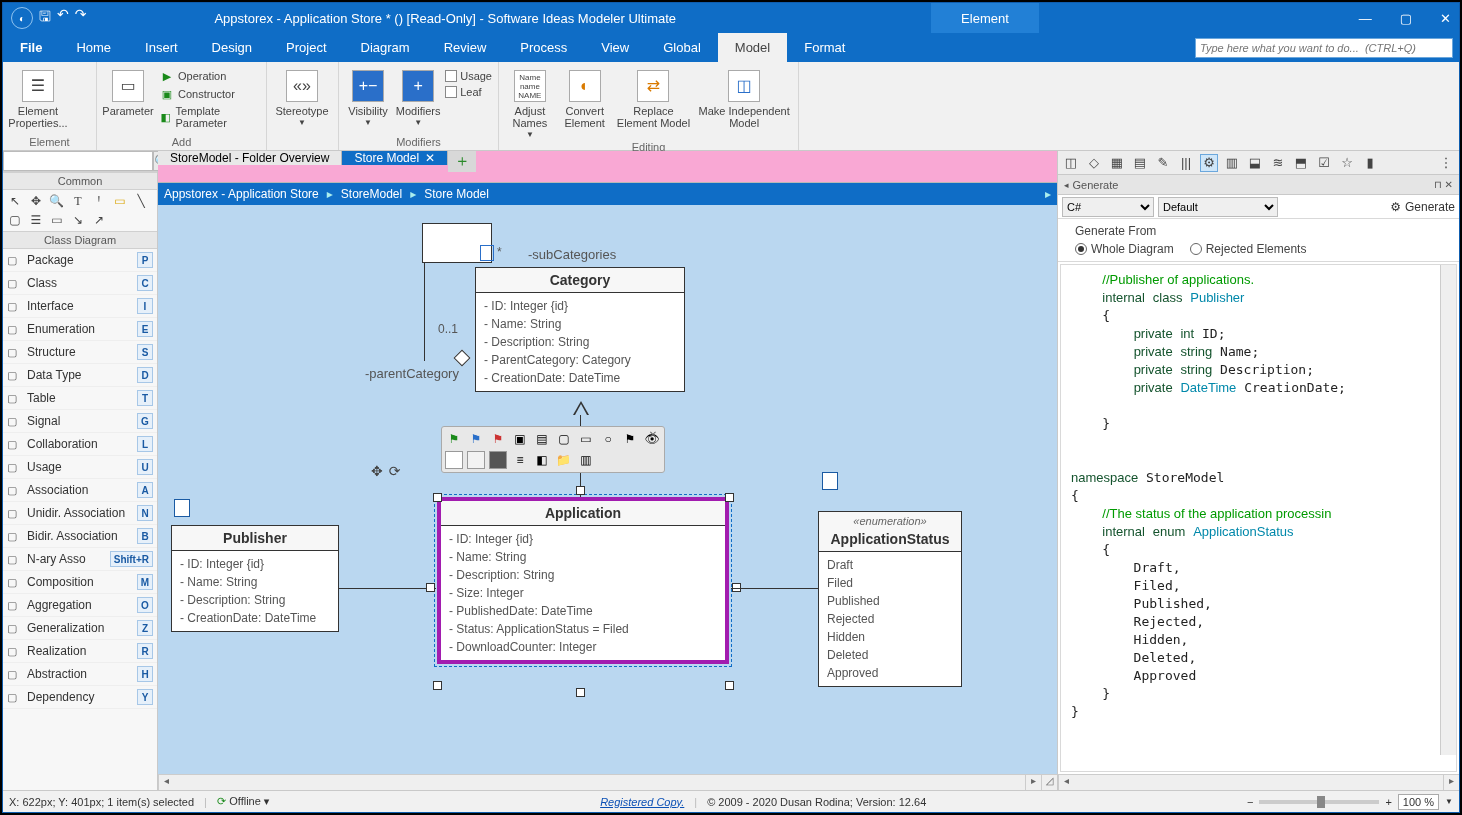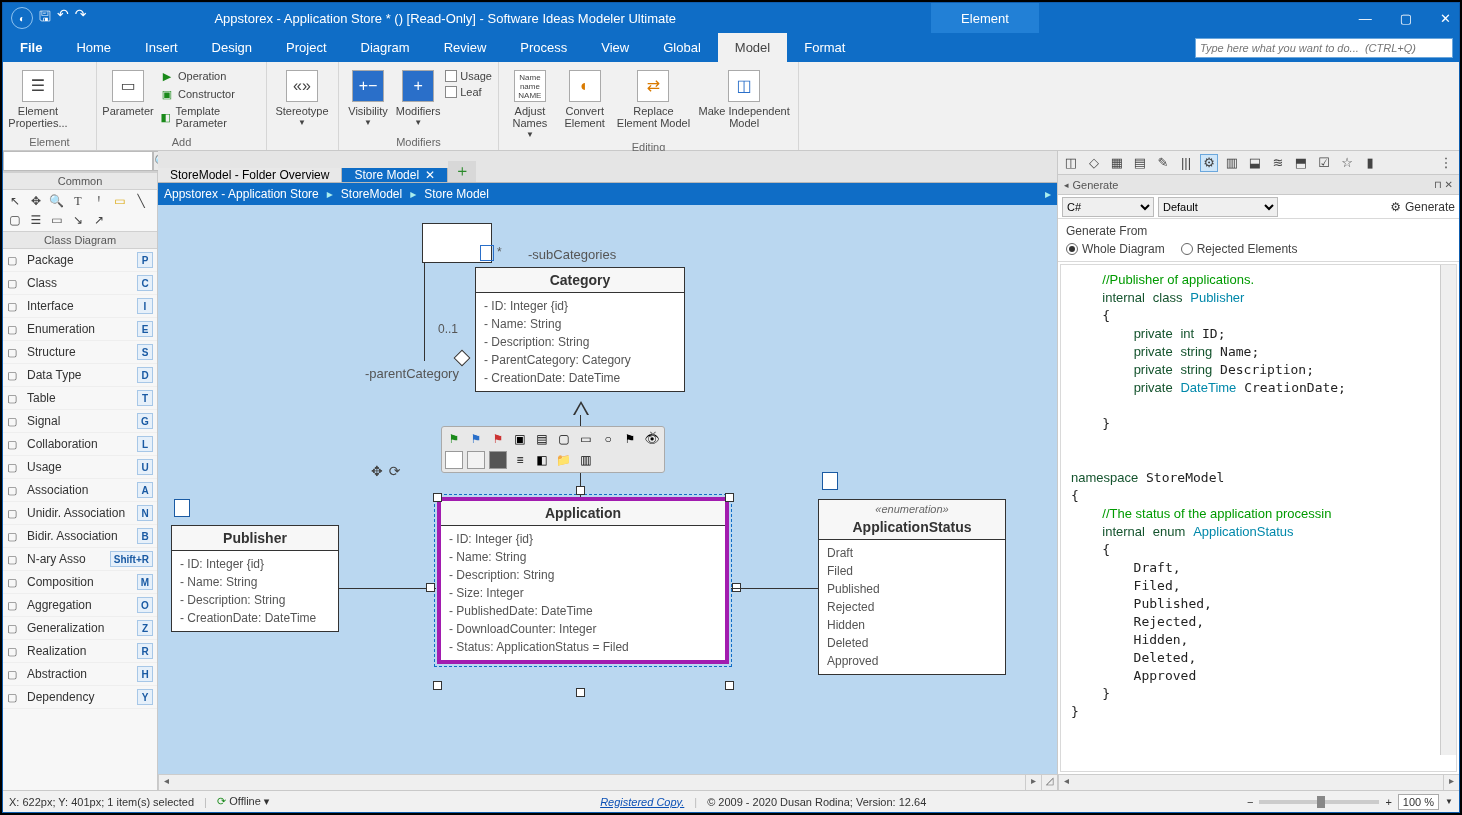--- a/index.html
+++ b/index.html
@@ -36,21 +36,21 @@
 .searchrow button{width:22px;border:1px solid #bbb;background:#eaeaea;cursor:pointer}
 .pgrp-head{background:#e8e8e8;border-top:1px solid #d0d0d0;border-bottom:1px solid #d0d0d0;text-align:center;font-size:11px;color:#555;padding:2px 0}
 .toolgrid{padding:3px;display:flex;flex-wrap:wrap;gap:3px}
 .toolgrid span{width:18px;height:16px;border:1px solid transparent;display:flex;align-items:center;justify-content:center;font-size:12px;cursor:pointer;color:#444}
 .cdlist{flex:1;overflow:auto}
 .cdrow{display:flex;align-items:center;height:23px;border-bottom:1px solid #eee;padding:0 4px;cursor:pointer;font-size:12px;color:#333}
 .cdrow .ic{width:16px;margin-right:4px;font-size:11px;color:#555}
 .cdrow .key{margin-left:auto;width:16px;height:16px;border:1px solid #a7c7e7;background:#e6f0fa;color:#1a5aa3;font-size:10px;display:flex;align-items:center;justify-content:center;font-weight:600}
 .cdrow .keyw{width:auto;padding:0 3px}
 .center{flex:1;display:flex;flex-direction:column;min-width:0;position:relative}
-.tabstrip{height:32px;background:#e5e5e5;display:flex;align-items:flex-end;border-bottom:1px solid #b8b8b8}
+.tabstrip{height:32px;background:#f9a8d4;display:flex;align-items:flex-start;border-bottom:1px solid #b8b8b8}
 .tab{padding:0 12px;display:flex;align-items:center;font-size:12px;border-right:1px solid #b8b8b8;background:#e8e8e8;cursor:pointer;gap:6px}
 .tab.active{background:#0f6dc6;color:#fff}
 .tab .x{font-size:12px}
 .breadcrumb{height:22px;background:#0f6dc6;color:#fff;display:flex;align-items:center;padding:0 6px;font-size:12px;gap:8px}
 .breadcrumb .sep{color:#aee}
 .canvas{flex:1;background:#bad7f0;position:relative;overflow:hidden}
 .umlbox{position:absolute;background:#fff;border:1px solid #333}
 .umlbox.sel{border:4px solid #a21caf;outline:1px dashed #0f6dc6;outline-offset:2px}
 .umlbox .hd{border-bottom:1px solid #333;text-align:center;font-weight:600;padding:4px 0;font-size:14px;background:#f7f7f7;color:#333}
 .umlbox .attrs{padding:4px 8px;font-size:12px;color:#555;line-height:18px}
@@ -64,21 +64,21 @@
 .conn{position:absolute;background:#333}
 .right{width:402px;border-left:1px solid #c9c9c9;display:flex;flex-direction:column;background:#fff}
 .rtools{height:24px;background:#ededed;border-bottom:1px solid #c9c9c9;display:flex;align-items:center;padding:0 4px;gap:5px}
 .rtools span{width:18px;height:18px;display:flex;align-items:center;justify-content:center;font-size:13px;cursor:pointer;color:#444}
 .rtools span.active{background:#cfe6f9;border:1px solid #6ba7dc}
 .rhdr{height:20px;background:#e5e5e5;border-bottom:1px solid #c9c9c9;display:flex;align-items:center;padding:0 6px;font-size:11px;color:#555}
 .rhdr .chev{margin-right:4px;font-size:9px}
 .genbar{height:24px;border-bottom:1px solid #d9d9d9;display:flex;align-items:center;padding:0 4px;gap:4px;font-size:12px}
 .genbar select{border:1px solid #bbb;height:20px;font-size:11px}
 .genbar button{border:none;background:none;display:flex;align-items:center;gap:4px;cursor:pointer;font-size:12px;color:#333}
-.genfrom{padding:5px 8px;font-size:12px;color:#444;border-bottom:1px solid #d9d9d9}
+.genfrom{padding:5px 17px;font-size:12px;color:#444;border-bottom:1px solid #d9d9d9}
 .genfrom .opts{display:flex;gap:16px;margin-top:4px}
 .radio{display:flex;align-items:center;gap:4px;cursor:pointer}
 .radio .c{width:12px;height:12px;border:1px solid #666;border-radius:50%;display:flex;align-items:center;justify-content:center}
 .radio.sel .c::after{content:"";width:6px;height:6px;background:#333;border-radius:50%}
 .code{flex:1;padding:6px 2px 6px 10px;font-family:Consolas,monospace;font-size:13px;line-height:18px;white-space:pre;overflow:auto;border:1px solid #d9d9d9;margin:2px;color:#222;position:relative}
 .code .kw{color:#14532d}
 .code .tp{color:#0088aa}
 .code .cm{color:#009a00}
 .statusbar{height:22px;background:#f1f1f1;border-top:1px solid #c9c9c9;display:flex;align-items:center;padding:0 6px;font-size:11px;color:#333;gap:10px}
 .statusbar .sep{color:#bbb}
@@ -442,36 +442,36 @@
     </div>
 
     <div class="umlbox sel" style="left:279px;top:292px;width:292px">
      <div class="hd">Application</div>
      <div class="attrs" id="app-attrs">
               <div>- ID: Integer {id}</div>
               <div>- Name: String</div>
               <div>- Description: String</div>
               <div>- Size: Integer</div>
               <div>- PublishedDate: DateTime</div>
+              <div>- Status: ApplicationStatus = Filed</div>
               <div>- DownloadCounter: Integer</div>
-              <div>- Status: ApplicationStatus = Filed</div>
             </div>
     </div>
     <div class="handle" style="left:275px;top:288px"></div>
     <div class="handle" style="left:418px;top:281px"></div>
     <div class="handle" style="left:567px;top:288px"></div>
     <div class="handle" style="left:268px;top:378px"></div>
     <div class="handle" style="left:574px;top:378px"></div>
     <div class="handle" style="left:275px;top:476px"></div>
     <div class="handle" style="left:418px;top:483px"></div>
     <div class="handle" style="left:567px;top:476px"></div>
 
     <div class="conn" style="left:573px;top:383px;width:87px;height:1px"></div>
 
-    <div class="umlbox" style="left:660px;top:294px;width:188px">
+    <div class="umlbox" style="left:660px;top:306px;width:144px">
      <div class="stereo">«enumeration»</div>
      <div class="hd" style="border-top:none">ApplicationStatus</div>
      <div class="attrs" id="enum-vals">
               <div>Draft</div>
               <div>Filed</div>
               <div>Published</div>
               <div>Rejected</div>
               <div>Hidden</div>
               <div>Deleted</div>
               <div>Approved</div>

